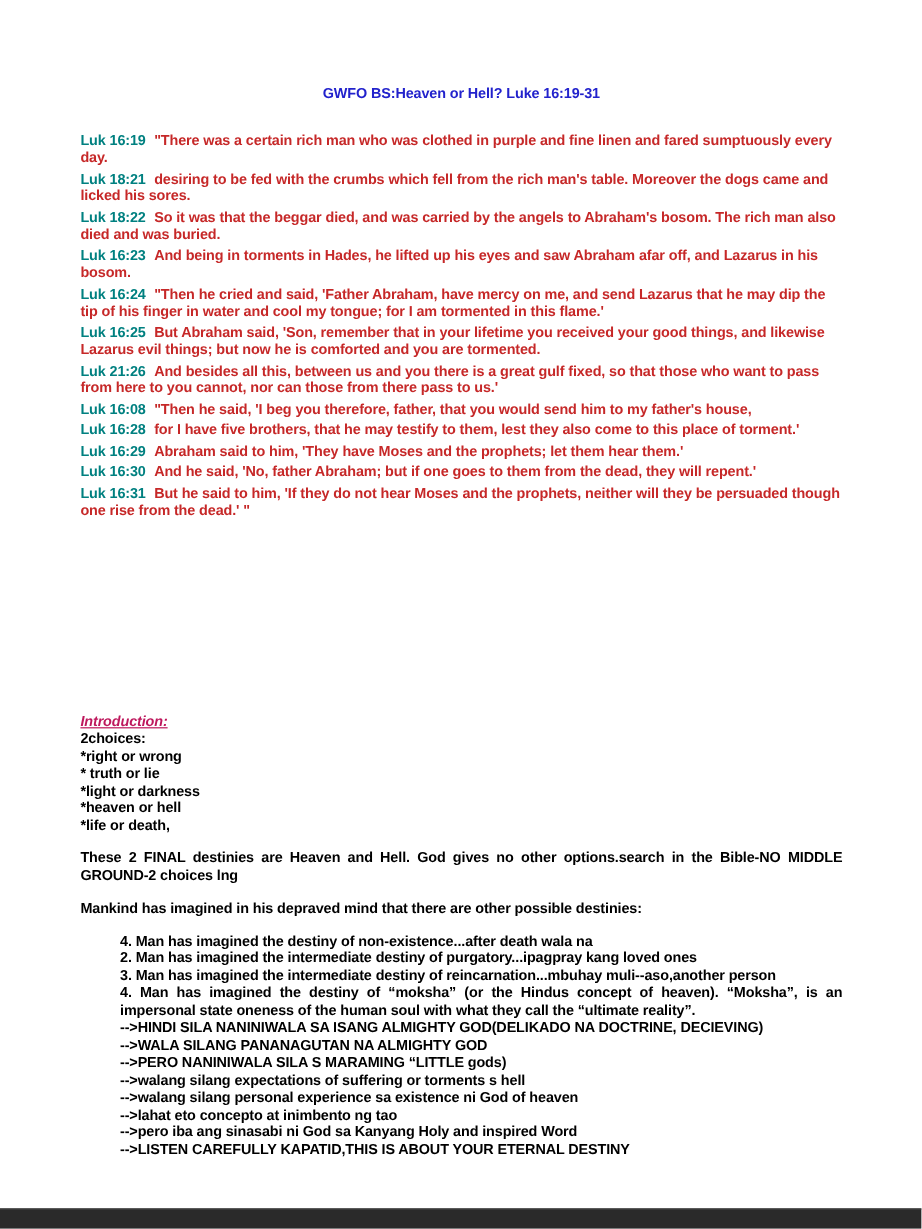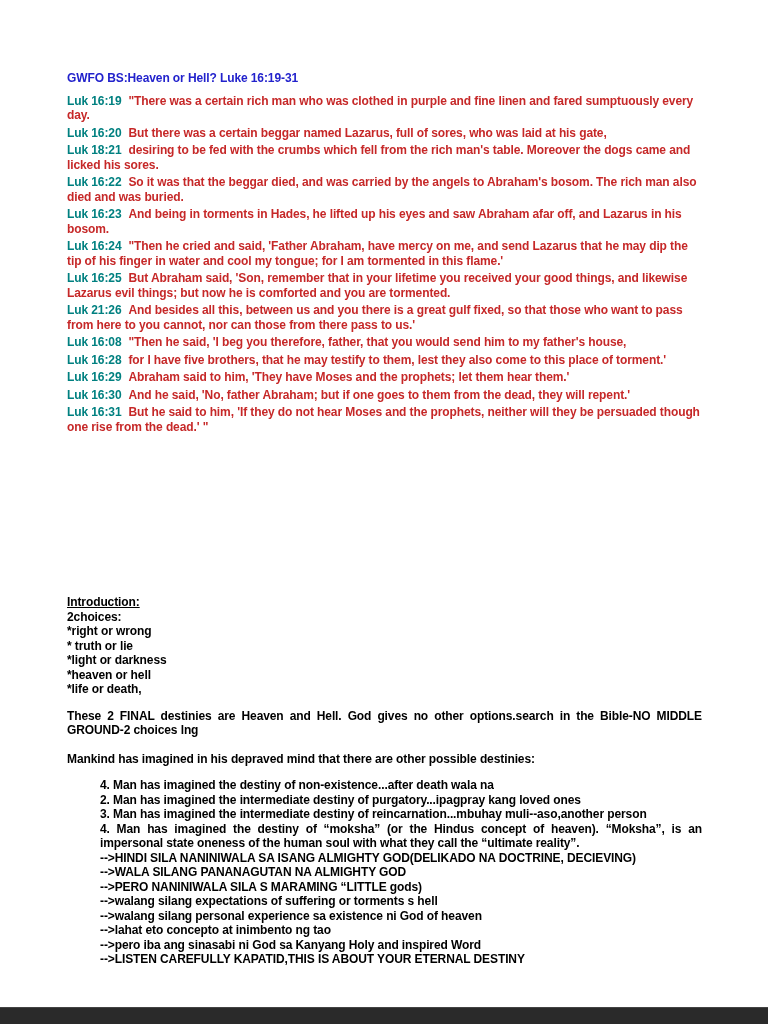--- a/index.html
+++ b/index.html
@@ -14,30 +14,31 @@
     color: #000000;
     position: relative;
   }
   .doc {
     padding: 71px 66px 0 67px;
     font-size: 12px;
     line-height: 14.5px;
     letter-spacing: -0.1px;
   }
   .title {
+    text-align: center;
     color: #2222CC;
     font-size: 12px;
-    margin-bottom: 8px;
+    margin-bottom: 24px;
   }
   .verse { margin-bottom: 3px; }
   .verse .ref { color: #008080; margin-right: 7px; }
   .verse .vtext { color: #C62828; }
   .spacer { height: 158px; }
   .intro p { line-height: 14.5px; }
-  .intro-heading { color: #000000; text-decoration: underline; }
+  .intro-heading { color: #be185d; text-decoration: underline; font-style: italic; }
   .para1 { margin-top: 12px; text-align: justify; }
   .para2 { margin-top: 14px; }
   .indent { margin-top: 12px; margin-left: 33px; }
   .justify { text-align: justify; }
   .footer-bar {
     position: absolute;
     left: 0; bottom: 0;
     width: 100%; height: 17px;
     background: #2A2A2A;
     border-top: 1px solid #444444;
@@ -45,23 +46,22 @@
 </style>
 </head>
 <body>
 
 <div class="doc">
 
   <h1 class="title">GWFO BS:Heaven or Hell? Luke 16:19-31</h1>
 
   <div class="verses">
     <p class="verse"><span class="ref">Luk 16:19</span><span class="vtext">"There was a certain rich man who was clothed in purple and fine linen and fared sumptuously every day.</span></p>
-    <p class="verse"><span class="ref">Luk 16:20</span><span class="vtext">But there was a certain beggar named Lazarus, full of sores, who was laid at his gate,</span></p>
     <p class="verse"><span class="ref">Luk 18:21</span><span class="vtext">desiring to be fed with the crumbs which fell from the rich man's table. Moreover the dogs came and licked his sores.</span></p>
-    <p class="verse"><span class="ref">Luk 16:22</span><span class="vtext">So it was that the beggar died, and was carried by the angels to Abraham's bosom. The rich man also died and was buried.</span></p>
+    <p class="verse"><span class="ref">Luk 18:22</span><span class="vtext">So it was that the beggar died, and was carried by the angels to Abraham's bosom. The rich man also died and was buried.</span></p>
     <p class="verse"><span class="ref">Luk 16:23</span><span class="vtext">And being in torments in Hades, he lifted up his eyes and saw Abraham afar off, and Lazarus in his bosom.</span></p>
     <p class="verse"><span class="ref">Luk 16:24</span><span class="vtext">"Then he cried and said, 'Father Abraham, have mercy on me, and send Lazarus that he may dip the tip of his finger in water and cool my tongue; for I am tormented in this flame.'</span></p>
     <p class="verse"><span class="ref">Luk 16:25</span><span class="vtext">But Abraham said, 'Son, remember that in your lifetime you received your good things, and likewise Lazarus evil things; but now he is comforted and you are tormented.</span></p>
     <p class="verse"><span class="ref">Luk 21:26</span><span class="vtext">And besides all this, between us and you there is a great gulf fixed, so that those who want to pass from here to you cannot, nor can those from there pass to us.'</span></p>
     <p class="verse"><span class="ref">Luk 16:08</span><span class="vtext">"Then he said, 'I beg you therefore, father, that you would send him to my father's house,</span></p>
     <p class="verse"><span class="ref">Luk 16:28</span><span class="vtext">for I have five brothers, that he may testify to them, lest they also come to this place of torment.'</span></p>
     <p class="verse"><span class="ref">Luk 16:29</span><span class="vtext">Abraham said to him, 'They have Moses and the prophets; let them hear them.'</span></p>
     <p class="verse"><span class="ref">Luk 16:30</span><span class="vtext">And he said, 'No, father Abraham; but if one goes to them from the dead, they will repent.'</span></p>
     <p class="verse"><span class="ref">Luk 16:31</span><span class="vtext">But he said to him, 'If they do not hear Moses and the prophets, neither will they be persuaded though one rise from the dead.' "</span></p>
   </div>

